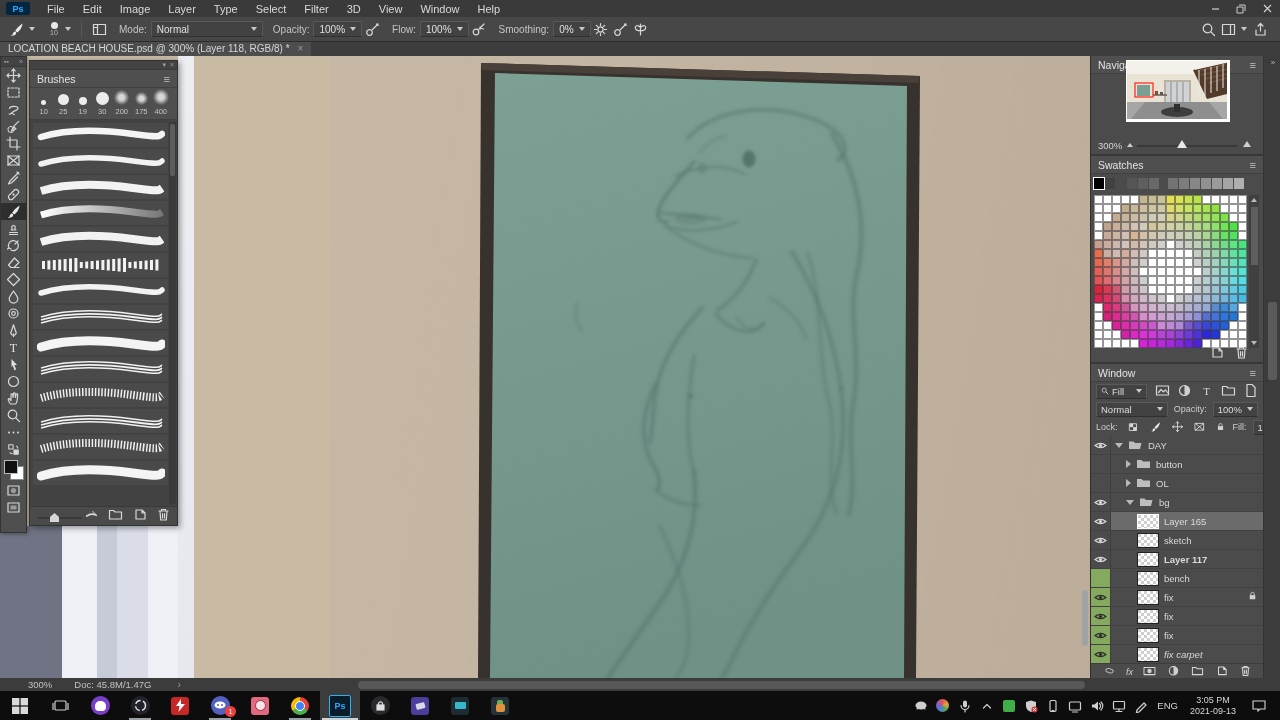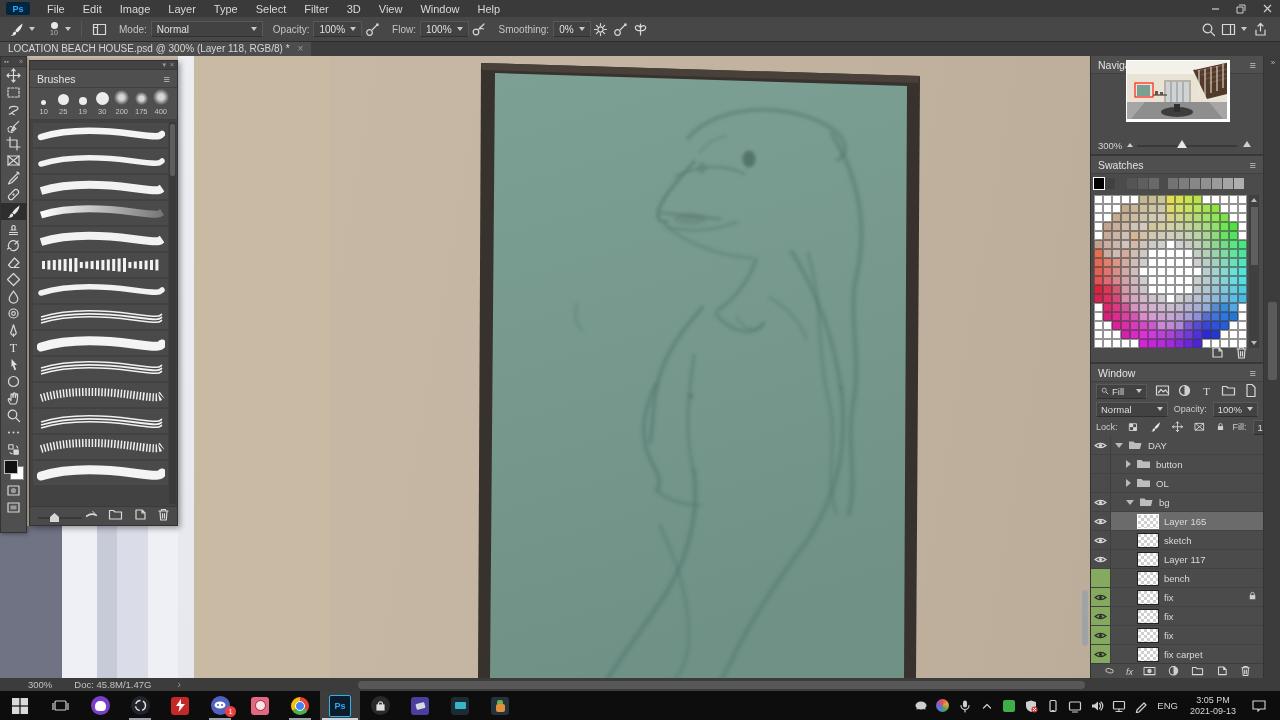--- a/index.html
+++ b/index.html
@@ -1194,21 +1194,21 @@
                 <span class="llabel">sketch</span>
               </div>
             </div>
             <div class="layer">
               <div class="eyecell">
                 <svg width="13" height="9" viewBox="0 0 13 9">
                   <path d="M1 4.5Q6.5 0.2 12 4.5 6.5 8.8 1 4.5Z" fill="none" stroke="#d8d8d8" stroke-width="1.1"></path>
                   <circle cx="6.5" cy="4.5" r="1.6" fill="#d8d8d8"></circle>
                 </svg>
               </div>
-              <div class="lcontent" style="padding-left: 26px;">
+              <div class="lcontent" style="padding-left: 26px; font-weight: bold;">
                 <span class="lthumb"></span>
                 <span class="llabel">Layer 117</span>
               </div>
             </div>
             <div class="layer">
               <div class="eyecell green"></div>
               <div class="lcontent" style="padding-left: 26px;">
                 <span class="lthumb"></span>
                 <span class="llabel">bench</span>
               </div>
@@ -1255,21 +1255,21 @@
                 <span class="llabel">fix</span>
               </div>
             </div>
             <div class="layer">
               <div class="eyecell green">
                 <svg width="13" height="9" viewBox="0 0 13 9">
                   <path d="M1 4.5Q6.5 0.2 12 4.5 6.5 8.8 1 4.5Z" fill="none" stroke="#2d2d2d" stroke-width="1.1"></path>
                   <circle cx="6.5" cy="4.5" r="1.6" fill="#2d2d2d"></circle>
                 </svg>
               </div>
-              <div class="lcontent" style="padding-left: 26px;">
+              <div class="lcontent" style="padding-left: 26px; font-style: italic;">
                 <span class="lthumb"></span>
                 <span class="llabel">fix carpet</span>
               </div>
             </div>
           </div>
         <div class="lfoot" id="lfoot">
             <span><span style="display:inline-block;transform:scale(0.85);"><svg width="15" height="13" viewBox="0 0 15 15" fill="none" stroke="#d8d8d8" stroke-width="1.2" stroke-linecap="round" stroke-linejoin="round">
                   <path d="M5 9.5a2.5 2.5 0 0 1 0-5h2.2a2.5 2.5 0 0 1 2 1M10 5.5a2.5 2.5 0 0 1 0 5H7.8a2.5 2.5 0 0 1-2-1"></path>
                 </svg></span></span>
             <span class="fxtext">fx</span>

